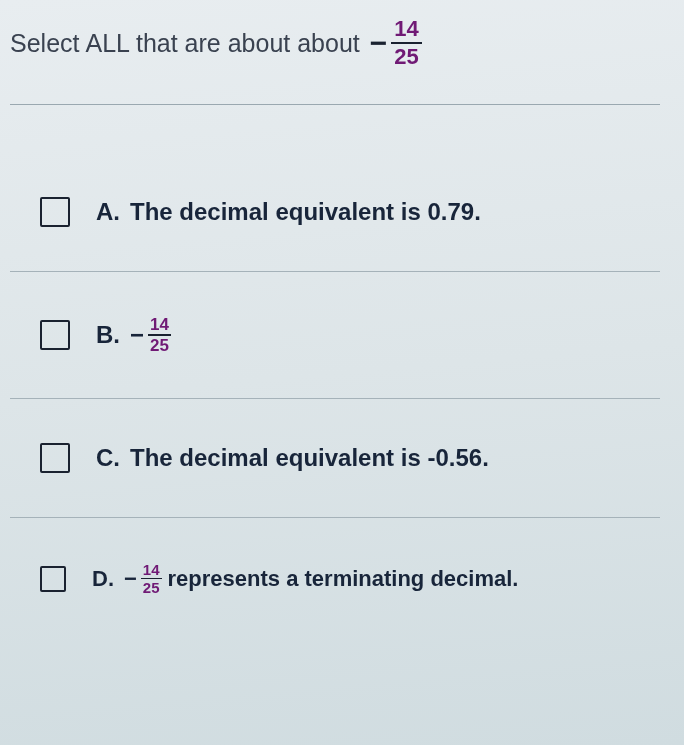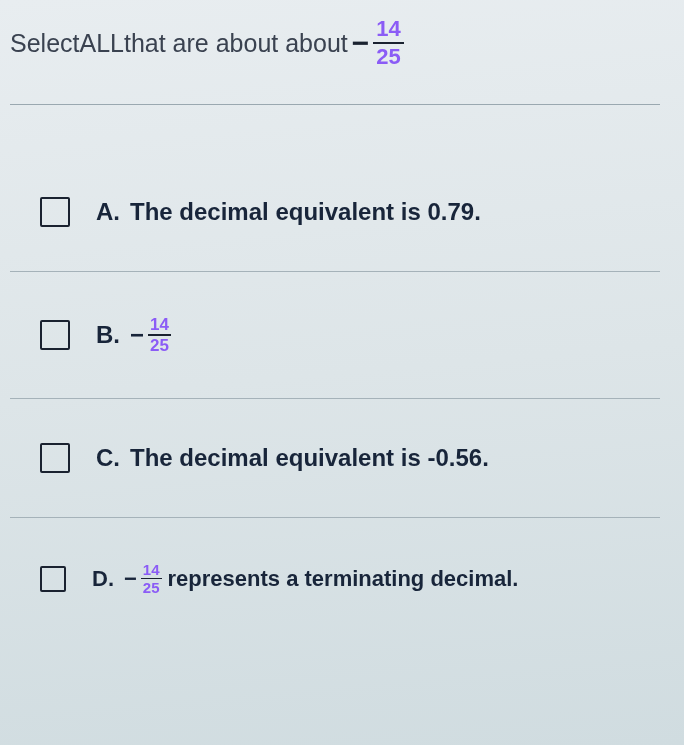--- a/index.html
+++ b/index.html
@@ -18,20 +18,21 @@
       position: relative;
       overflow: hidden;
     }
     
     .question-prompt {
       font-size: 25px;
       color: #3a4250;
       display: flex;
       align-items: center;
       flex-wrap: wrap;
+      gap: 6px;
       padding-bottom: 36px;
       margin-bottom: 48px;
       border-bottom: 1px solid #9aa8b0;
     }
     
     .underline {
       text-decoration-thickness: 2px;
     }
     
     .fraction-inline {
@@ -46,21 +47,21 @@
       font-weight: bold;
       color: #1a2230;
       margin-left: 4px;
     }
     
     .frac {
       display: inline-flex;
       flex-direction: column;
       align-items: center;
       font-weight: bold;
-      color: #8b5cf6;
+      color: #701a75;
       line-height: 1;
     }
     
     .frac .num {
       font-size: 22px;
       padding: 0 3px 2px 3px;
       border-bottom: 2.5px solid #1a2230;
     }
     
     .frac .den {

